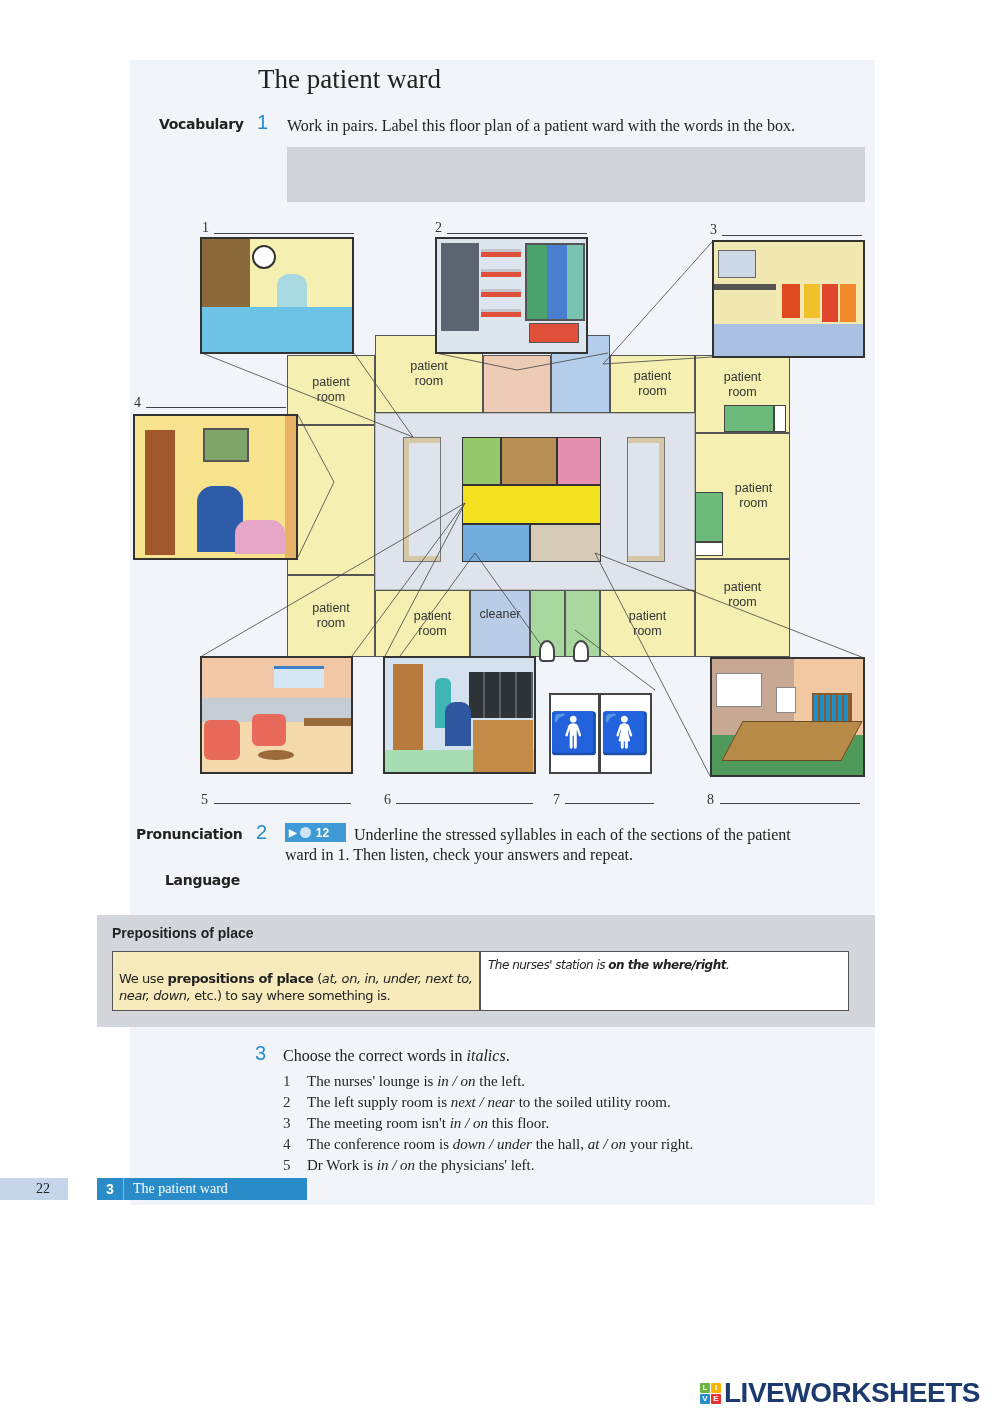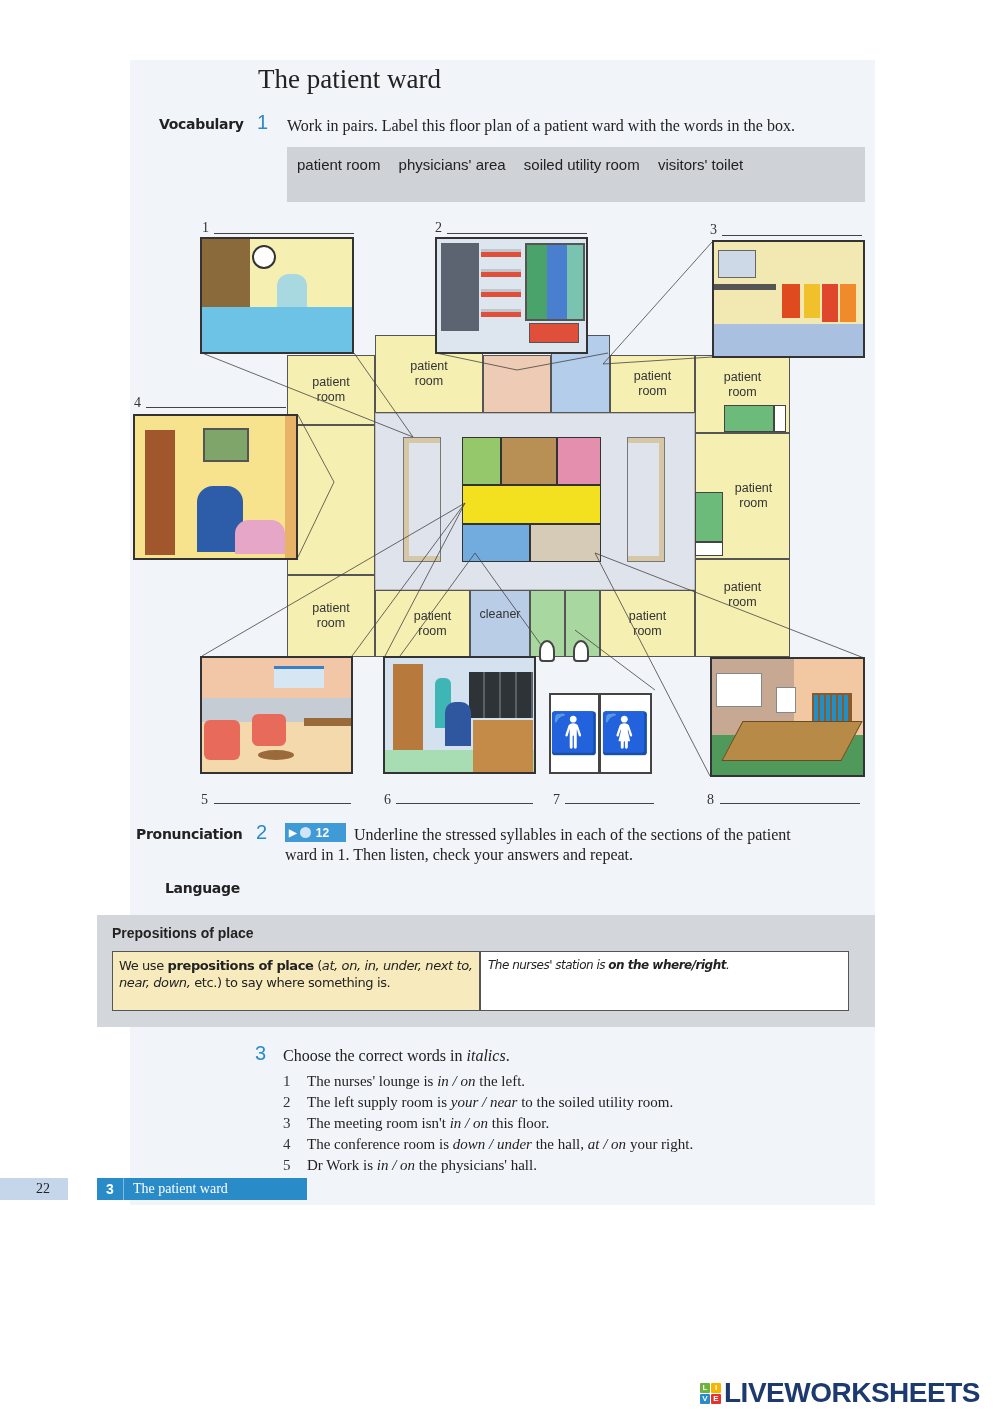--- a/index.html
+++ b/index.html
@@ -14,21 +14,21 @@
   .wordbox { left: 287px; top: 147px; width: 578px; height: 55px; background: #cfd2d6; padding: 7px 10px; font-size: 15px; color: #222; line-height: 22px; }
   .wordbox span { margin-right: 14px; }
   .num-label { font-size: 14px; color: #333; }
   .blank { height: 1px; background: #444; }
   .pic { border: 2px solid #333; overflow: hidden; }
   .fp-room { border: 1px solid #555; display: flex; align-items: center; justify-content: center; text-align: center; font-size: 12.5px; color: #333; line-height: 15px; }
   .yellow { background: #f6efb2; }
   .corridor { background: #dfe3ec; }
   .grammar-box { left: 97px; top: 915px; width: 778px; height: 112px; background: #d3d6da; }
   .grammar-title { left: 112px; top: 925px; font-weight: bold; font-size: 14px; }
-  .g-left { left: 112px; top: 951px; width: 368px; height: 60px; background: #f7ebbd; border: 1px solid #555; padding: 5px 6px; font-size: 13px; line-height: 17px; font-family: "DejaVu Sans", sans-serif; letter-spacing: -0.4px; }
+  .g-left { left: 112px; top: 951px; width: 368px; height: 60px; background: #f7ebbd; border: 1px solid #555; padding: 18px 6px; font-size: 13px; line-height: 17px; font-family: "DejaVu Sans", sans-serif; letter-spacing: -0.4px; }
   .g-right { left: 480px; top: 951px; width: 369px; height: 60px; background: #ffffff; border: 1px solid #555; padding: 4px 7px; font-size: 12px; line-height: 18px; font-style: italic; font-family: "DejaVu Sans", sans-serif; letter-spacing: -0.5px; }
   .ex3-items { left: 283px; top: 1071px; font-size: 15px; line-height: 21px; }
   .ex3-items .row { display: flex; }
   .ex3-items .n { width: 24px; color: #333; }
   .footer-num { left: 0; top: 1178px; width: 68px; height: 22px; background: #c6d6ea; font-size: 14px; text-align: right; padding-right: 18px; line-height: 22px; }
   .footer-tab { left: 97px; top: 1178px; width: 210px; height: 22px; background: #2a8bc9; color: #fff; font-size: 14px; line-height: 22px; display: flex; }
   .footer-tab .n { width: 27px; text-align: center; border-right: 1px solid #7fb9e0; font-family: "Liberation Sans", sans-serif; font-weight: bold; }
   .footer-tab .t { padding-left: 9px; }
   .lw-logo { left: 700px; top: 1377px; display: flex; align-items: center; }
   .lw-grid { display: grid; grid-template-columns: 10px 10px; grid-template-rows: 10px 10px; gap: 1px; margin-right: 3px; }
@@ -40,26 +40,20 @@
 
 <div class="abs page-bg"></div>
 
 <div class="abs serif title">The patient ward</div>
 
 <div class="abs section-label" style="left:159px;top:116px;">Vocabulary</div>
 <div class="abs ex-num" style="left:257px;top:111px;">1</div>
 <div class="abs serif instr" style="left:287px;top:117px;">Work in pairs. Label this floor plan of a patient ward with the words in the box.</div>
 
 <div class="abs wordbox">
-  <div>
-    <span>patient room</span>
-    <span>physicians' area</span>
-    <span>soiled utility room</span>
-    <span>visitors' toilet</span>
-  </div>
 </div>
 
 <div class="abs corridor" style="left:375px;top:413px;width:320px;height:177px;border:1px solid #bbb;"></div>
 
 <div class="abs fp-room yellow" style="left:287px;top:355px;width:88px;height:70px;">
     <span style="width:50px;">patient room</span>
   </div>
 <div class="abs fp-room yellow" style="left:375px;top:335px;width:108px;height:78px;">
     <span style="width:50px;">patient room</span>
   </div>
@@ -220,21 +214,21 @@
 <div class="abs section-label" style="left:136px;top:826px;">Pronunciation</div>
 <div class="abs ex-num" style="left:256px;top:821px;">2</div>
 <div class="abs" style="left:285px;top:823px;width:61px;height:19px;background:#3f9ad6;color:#fff;font-size:12px;font-weight:bold;display:flex;align-items:center;padding-left:4px;">
   <span style="font-size:10px;margin-right:3px;">▶</span>
   <span style="display:inline-block;width:11px;height:11px;border-radius:50%;background:#cfe4f4;margin-right:5px;"></span>
   <span>12</span>
 </div>
 <div class="abs serif instr" style="left:354px;top:826px;">Underline the stressed syllables in each of the sections of the patient</div>
 <div class="abs serif instr" style="left:285px;top:846px;">ward in 1. Then listen, check your answers and repeat.</div>
 
-<div class="abs section-label" style="left:165px;top:872px;margin-top:8px;">Language</div>
+<div class="abs section-label" style="left:165px;top:872px;">Language</div>
 
 <div class="abs grammar-box"></div>
 <div class="abs grammar-title">Prepositions of place</div>
 <div class="abs g-left">
   <span>We use </span><b>prepositions of place</b><span> (</span><i>at, on, in, under, next to, near, down,</i><span> etc.) to say where something is.</span>
 </div>
 <div class="abs g-right">
   <div><span>The nurses' station is </span><b>on the where/right</b><span>.</span></div>
 </div>
 
@@ -242,33 +236,33 @@
 <div class="abs serif instr" style="left:283px;top:1047px;">
   <span>Choose the correct words in </span><i>italics</i><span>.</span>
 </div>
 <div class="abs serif ex3-items">
   <div class="row">
     <span class="n">1</span>
     <span><span>The nurses' lounge is </span><i>in / on</i><span> the left.</span></span>
   </div>
   <div class="row">
     <span class="n">2</span>
-    <span><span>The left supply room is </span><i>your / near</i><span> to the soiled utility room.</span></span>
+    <span><span>The left supply room is </span><i>next / near</i><span> to the soiled utility room.</span></span>
   </div>
   <div class="row">
     <span class="n">3</span>
     <span><span>The meeting room isn't </span><i>in / on</i><span> this floor.</span></span>
   </div>
   <div class="row">
     <span class="n">4</span>
     <span><span>The conference room is </span><i>down / under</i><span> the hall, </span><i>at / on</i><span> your right.</span></span>
   </div>
   <div class="row">
     <span class="n">5</span>
-    <span><span>Dr Work is </span><i>in / on</i><span> the physicians' hall.</span></span>
+    <span><span>Dr Work is </span><i>in / on</i><span> the physicians' left.</span></span>
   </div>
 </div>
 
 <div class="abs serif footer-num">22</div>
 <div class="abs serif footer-tab">
   <span class="n">3</span>
   <span class="t">The patient ward</span>
 </div>
 
 <div class="abs lw-logo">

